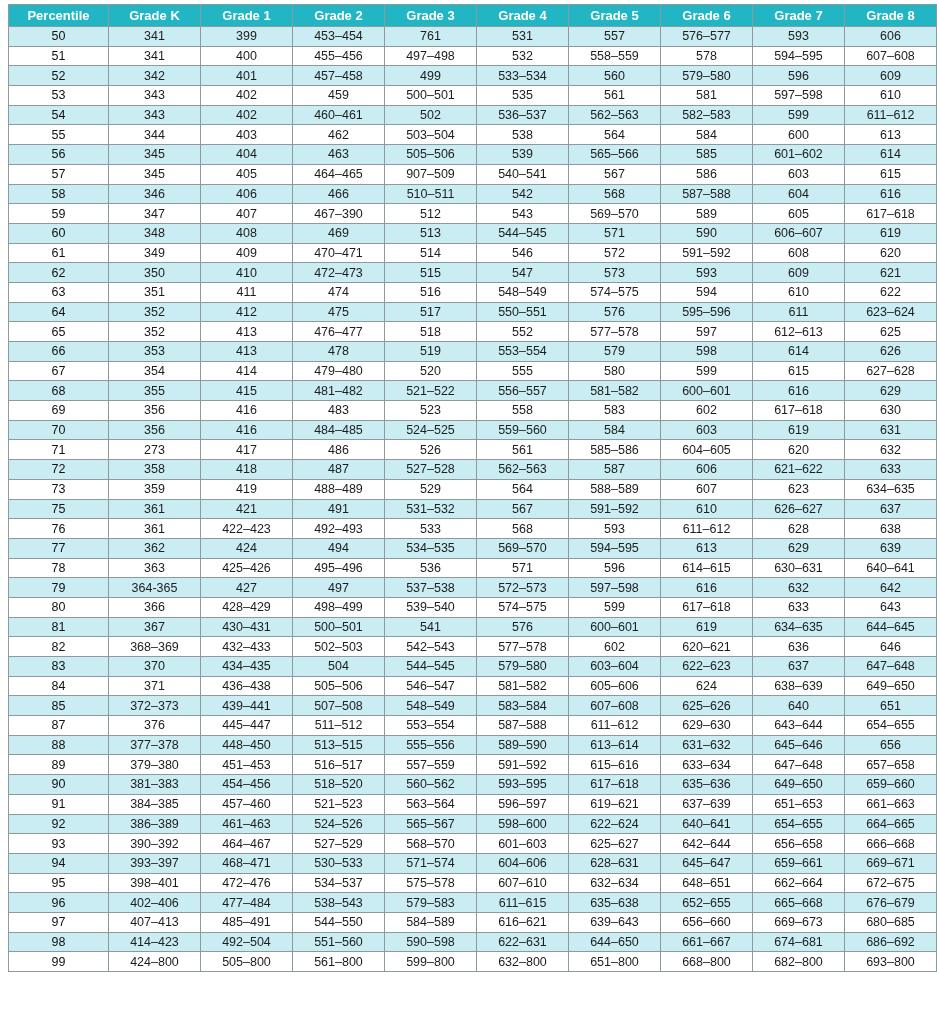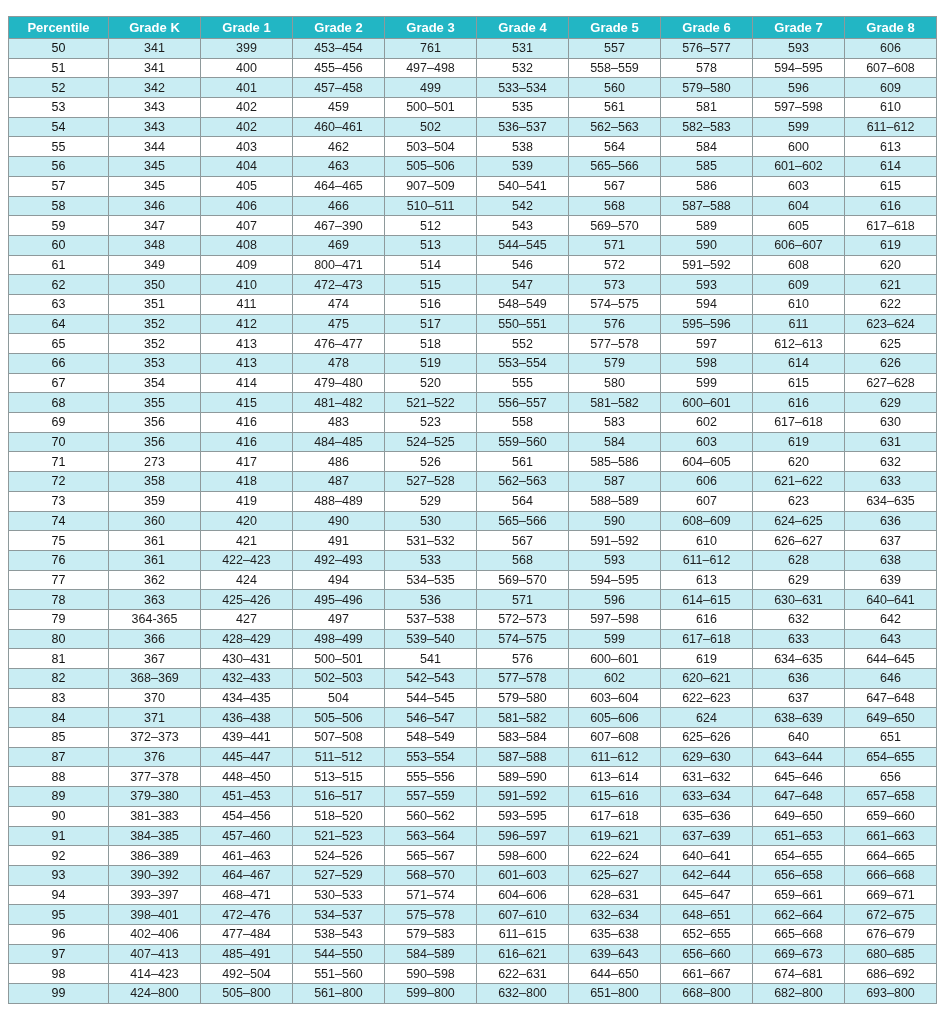--- a/index.html
+++ b/index.html
@@ -8,21 +8,21 @@
     background: #ffffff;
     width: 937px;
     height: 1024px;
     font-family: "Liberation Sans", sans-serif;
     overflow: hidden;
   }
   #score-table {
     border-collapse: collapse;
     position: absolute;
     left: 8px;
-    top: 16px;
+    top: 4px;
     table-layout: fixed;
   }
   #score-table th, #score-table td {
     border: 1px solid #8e999b;
     text-align: center;
     vertical-align: middle;
     padding: 0;
     overflow: hidden;
     white-space: nowrap;
   }
@@ -204,21 +204,21 @@
         <td>544–545</td>
         <td>571</td>
         <td>590</td>
         <td>606–607</td>
         <td>619</td>
       </tr>
       <tr>
         <td class="pct">61</td>
         <td>349</td>
         <td>409</td>
-        <td>800–471</td>
+        <td>470–471</td>
         <td>514</td>
         <td>546</td>
         <td>572</td>
         <td>591–592</td>
         <td>608</td>
         <td>620</td>
       </tr>
       <tr>
         <td class="pct">62</td>
         <td>350</td>
@@ -357,32 +357,20 @@
         <td>419</td>
         <td>488–489</td>
         <td>529</td>
         <td>564</td>
         <td>588–589</td>
         <td>607</td>
         <td>623</td>
         <td>634–635</td>
       </tr>
       <tr>
-        <td class="pct">74</td>
-        <td>360</td>
-        <td>420</td>
-        <td>490</td>
-        <td>530</td>
-        <td>565–566</td>
-        <td>590</td>
-        <td>608–609</td>
-        <td>624–625</td>
-        <td>636</td>
-      </tr>
-      <tr>
         <td class="pct">75</td>
         <td>361</td>
         <td>421</td>
         <td>491</td>
         <td>531–532</td>
         <td>567</td>
         <td>591–592</td>
         <td>610</td>
         <td>626–627</td>
         <td>637</td>

